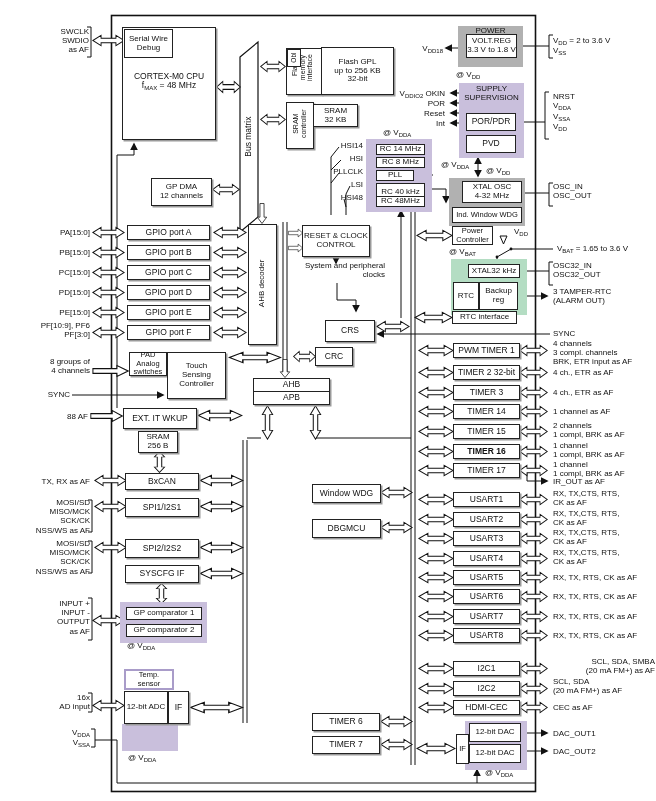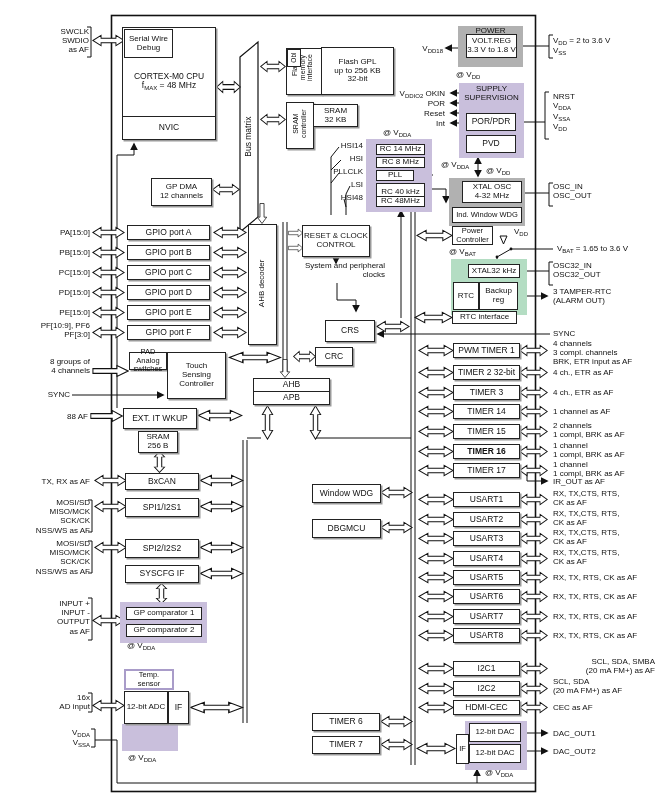--- a/index.html
+++ b/index.html
@@ -182,21 +182,20 @@
 <div class="region green" style="left:451px;top:259px;width:76px;height:56px"></div>
 <div class="region purple" style="left:120px;top:602px;width:87px;height:41px"></div>
 <div class="region purple" style="left:122px;top:724px;width:56px;height:27px"></div>
 <div class="region purple" style="left:465px;top:721px;width:62px;height:49px"></div>
 
 <div class="box" style="left:122px;top:27px;width:94px;height:113px"></div>
 <div class="box nosh" style="left:124px;top:29px;width:49px;height:29px;font-size:8px">
       <span>Serial Wire<br>Debug</span>
     </div>
 <div class="title" style="left:122px;top:72px;width:94px;font-size:8.5px"><span>CORTEX-M0 CPU</span><br><span>f<sub>MAX</sub> = 48 MHz</span></div>
-<div class="title" style="left:123px;top:116px;width:92px;height:23px;border-top:1px solid #222;padding-top:6px"><span>NVIC</span></div>
 
 <div class="rot" style="left:199px;top:132px;width:100px;font-size:8.5px"><span>Bus matrix</span></div>
 <div class="box" style="left:286px;top:48px;width:36px;height:47px"></div>
 <div class="rot" style="left:280px;top:56px;width:46px;font-size:7px"><span>Flash<br>memory<br>interface</span></div>
 <div class="box nosh" style="left:287px;top:49px;width:14px;height:18px">
       <span class="rot" style="position:static;transform:rotate(-90deg);font-size:6.5px">Obl</span>
     </div>
 <div class="box" style="left:321px;top:47px;width:73px;height:48px;font-size:8px">
       <span>Flash GPL<br>up to 256 KB<br>32-bit</span>
     </div>
@@ -208,21 +207,21 @@
 <div class="box" style="left:151px;top:178px;width:61px;height:28px;font-size:8px">
       <span>GP DMA<br>12 channels</span>
     </div>
 <div class="box" style="left:248px;top:224px;width:29px;height:121px"></div>
 <div class="rot" style="left:207px;top:279px;width:111px;font-size:8px"><span>AHB decoder</span></div>
 <div class="box" style="left:253px;top:378px;width:77px;height:27px;flex-direction:column;padding:0">
   <span style="display:block;width:100%;padding:1px 0">AHB</span>
   <span style="display:block;width:100%;border-top:1px solid #222;padding:1px 0">APB</span>
 </div>
 
-<div class="box" style="left:129px;top:352px;width:38px;height:18px;font-size:7.5px">
+<div class="box" style="left:129px;top:352px;width:38px;height:24px;font-size:7.5px">
       <span>PAD<br>Analog<br>switches</span>
     </div>
 <div class="box" style="left:167px;top:352px;width:59px;height:47px;font-size:8px">
       <span>Touch<br>Sensing<br>Controller</span>
     </div>
 <div class="box" style="left:123px;top:408px;width:74px;height:21px">
       <span>EXT. IT WKUP</span>
     </div>
 <div class="box" style="left:138px;top:431px;width:40px;height:22px;font-size:8px">
       <span>SRAM<br>256 B</span>

